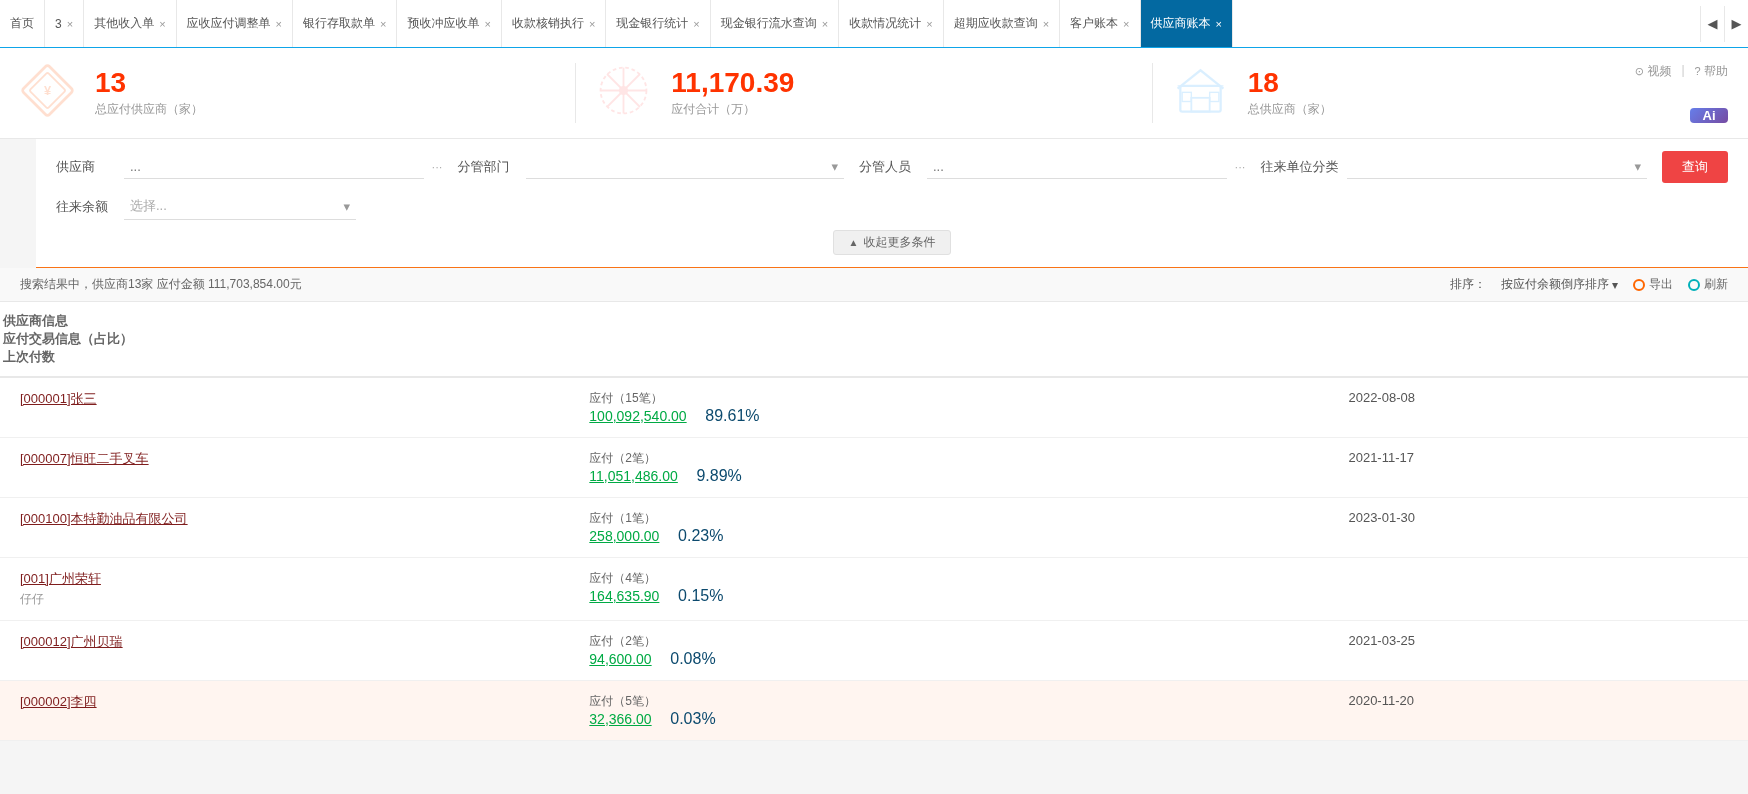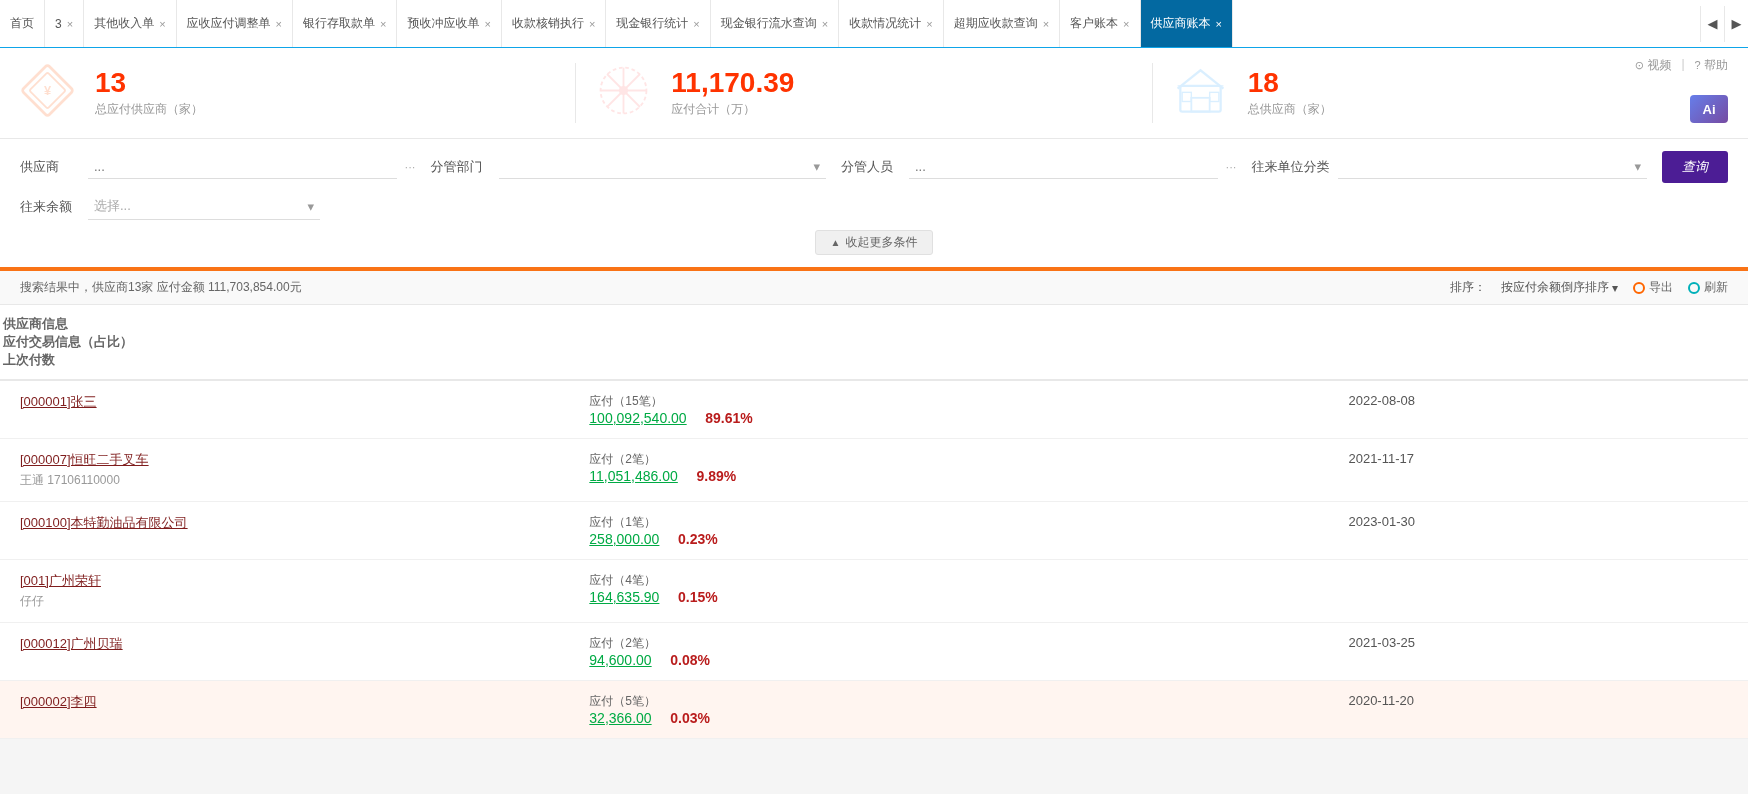--- a/index.html
+++ b/index.html
@@ -81,33 +81,34 @@
       line-height: 1;
     }
     .stat-label {
       font-size: 12px;
       color: #999;
       margin-top: 4px;
     }
     .stat-help {
       position: absolute;
       right: 20px;
-      top: 9px;
+      top: 15px;
       font-size: 12px;
       color: #999;
       display: flex;
       gap: 10px;
     }
     .stat-help span { cursor: pointer; }
 
     
     .filter-area {
       background: #fff;
       padding: 12px 20px;
-      border-bottom: 4px solid #f97316;
+      border-bottom: 1px solid #f97316;
+      margin-left: 36px;
     }
     .filter-row {
       display: flex;
       align-items: center;
       gap: 15px;
       margin-bottom: 10px;
     }
     .filter-row:last-child { margin-bottom: 0; }
     .filter-item {
       display: flex;
@@ -136,29 +137,28 @@
       flex: 1;
       border: none;
       border-bottom: 1px solid #ddd;
       padding: 4px 6px;
       cursor: pointer;
       justify-content: space-between;
     }
     .filter-select span { color: #999; font-size: 13px; }
     .chevron-down { font-size: 10px; color: #aaa; }
     .btn-query {
-      background: #4c1d95;
+      background: #ef4444;
       color: #fff;
       border: none;
       padding: 7px 20px;
       border-radius: 3px;
       cursor: pointer;
       font-size: 13px;
       white-space: nowrap;
-      font-style: italic;
     }
     .collapse-btn {
       display: flex;
       align-items: center;
       justify-content: center;
       width: 100%;
       margin-top: 5px;
     }
     .collapse-inner {
       display: flex;
@@ -261,23 +261,23 @@
       font-size: 14px;
       color: #00aa44;
       font-weight: 500;
       margin-top: 2px;
       text-decoration: underline;
       cursor: pointer;
     }
     .trans-pct {
       display: inline-block;
       margin-left: 15px;
-      font-size: 14px;
-      color: #b91c1c;
-      font-weight: bold;
+      font-size: 16px;
+      color: #0c4a6e;
+      font-weight: normal;
       text-decoration: none;
     }
     .lastpay-date { font-size: 13px; color: #555; }
 
     
     .table-body::-webkit-scrollbar { width: 8px; }
     .table-body::-webkit-scrollbar-track { background: #f0f0f0; }
     .table-body::-webkit-scrollbar-thumb { background: #ccc; border-radius: 4px; }
   </style>
 </head>
@@ -394,21 +394,21 @@
   <div class="stat-help">
     <span>
       <span style="font-size:11px;">⊙</span> <span>视频</span>
     </span>
     <span style="color:#ccc;">|</span>
     <span>
       <span style="font-size:11px;">?</span> <span>帮助</span>
     </span>
   </div>
 
-  <div style="position:absolute; right:20px; bottom:15px; background: linear-gradient(135deg, #667eea, #764ba2); color:#fff; width:38px; height:28px; border-radius:4px; display:flex; align-items:center; justify-content:center; font-size:13px; font-weight:bold; cursor:pointer;">Ai</div>
+  <div style="position:absolute; right:20px; bottom:15px; background: linear-gradient(135deg, #667eea, #764ba2); color:#fff; width:38px; height:15px; border-radius:4px; display:flex; align-items:center; justify-content:center; font-size:13px; font-weight:bold; cursor:pointer;">Ai</div>
 </div>
 
 <div class="filter-area">
   <div class="filter-row">
 
     <div class="filter-item">
       <span class="filter-label">供应商</span>
       <input class="filter-input" type="text" placeholder="..." style="">
       <span style="color:#aaa; font-size:11px; cursor:pointer;">···</span>
     </div>
@@ -498,21 +498,20 @@
         <span class="trans-pct">89.61%</span>
       </div>
     </div>
     <div class="col-lastpay">
       <span class="lastpay-date">2022-08-08</span>
     </div>
   </div>
       <div class="table-row">
     <div class="col-supplier">
       <div class="supplier-link">[000007]恒旺二手叉车</div>
-      <div class="supplier-sub">王通  17106110000</div>
     </div>
     <div class="col-transaction">
       <div class="trans-label">应付（2笔）</div>
       <div>
         <span class="trans-amount">11,051,486.00</span>
         <span class="trans-pct">9.89%</span>
       </div>
     </div>
     <div class="col-lastpay">
       <span class="lastpay-date">2021-11-17</span>

